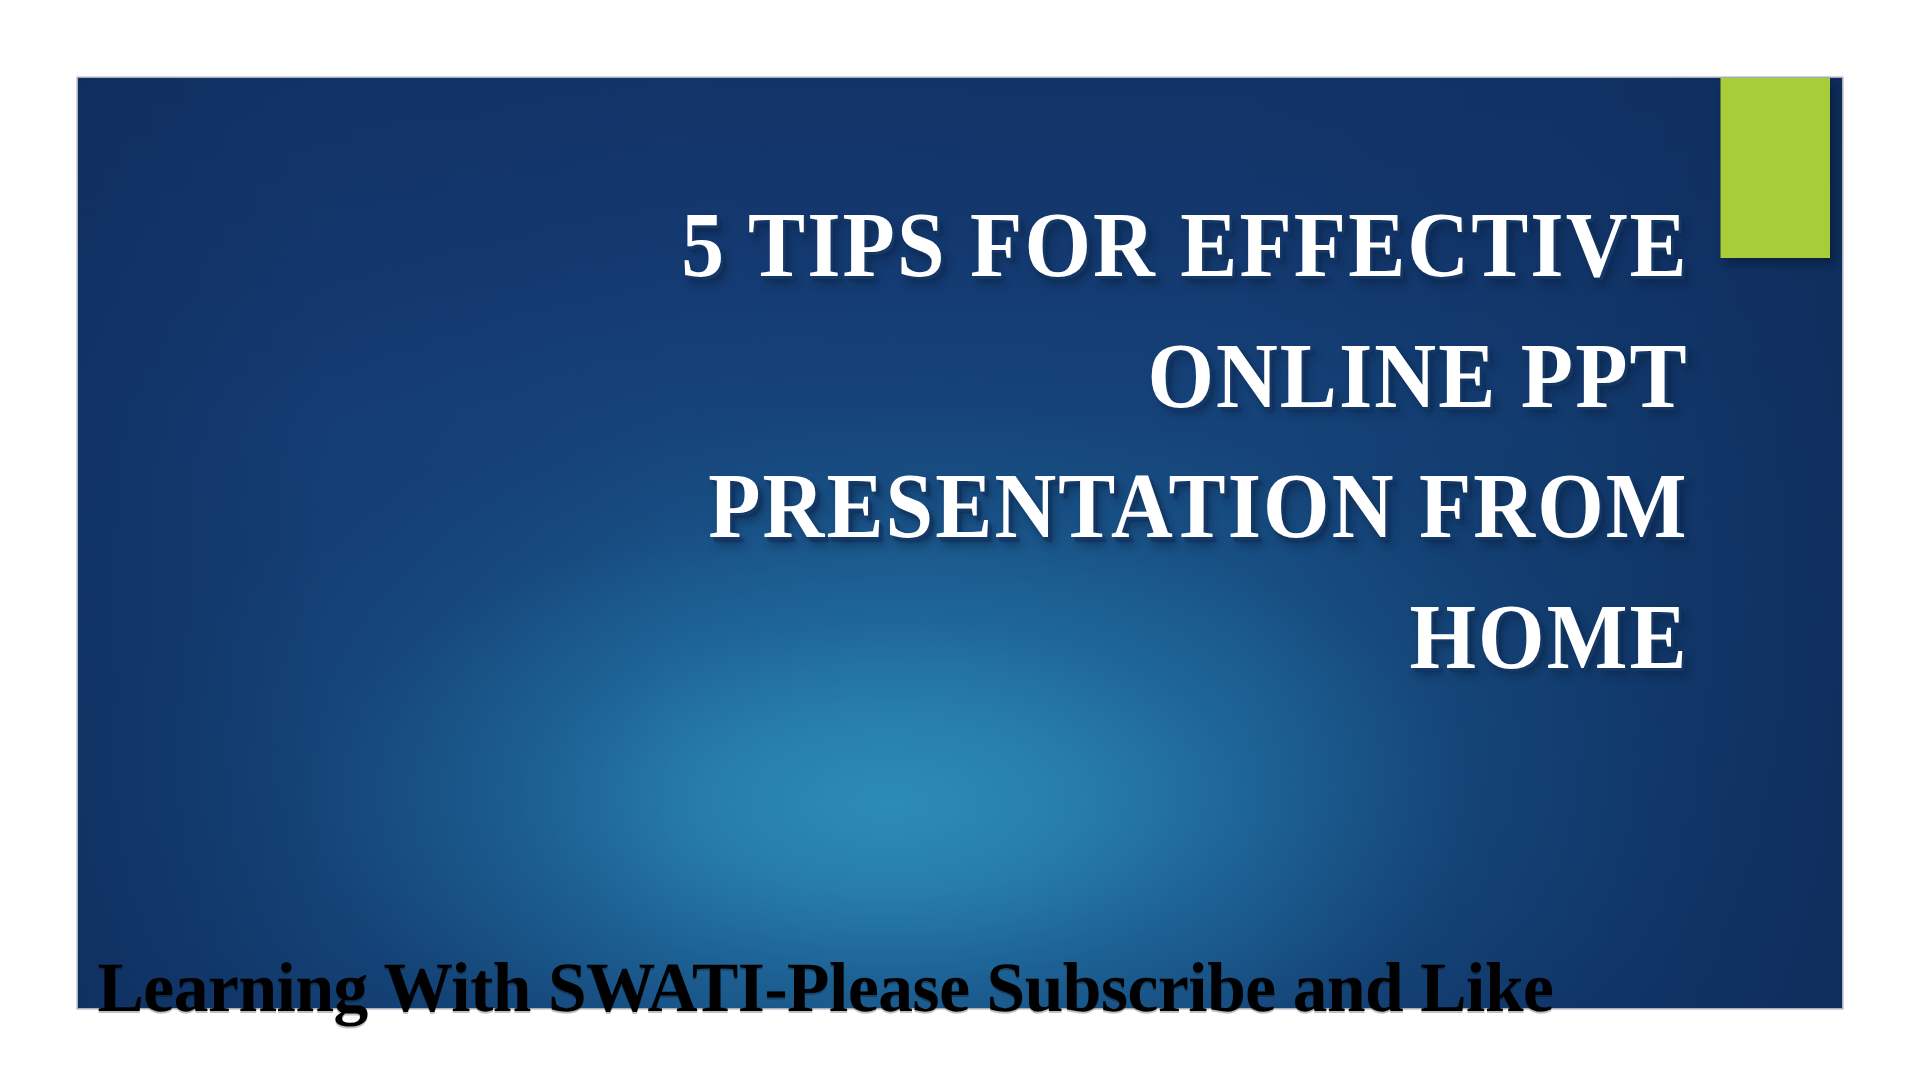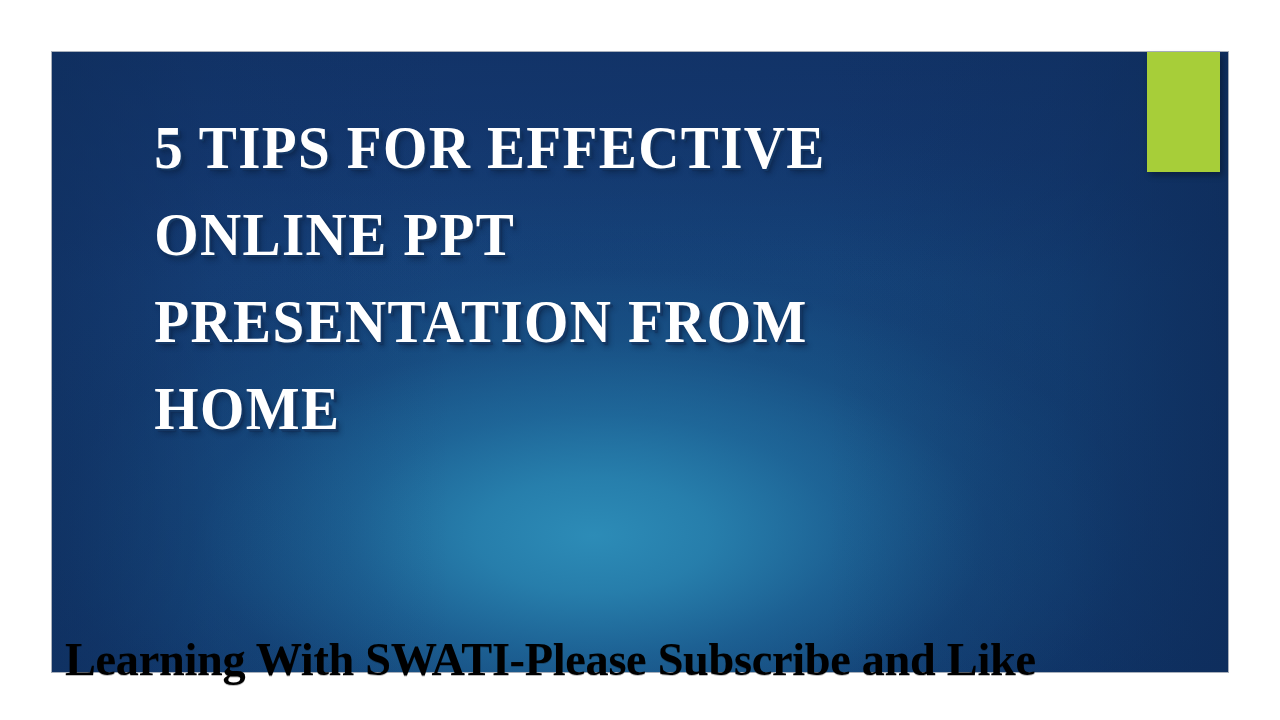--- a/index.html
+++ b/index.html
@@ -84,23 +84,23 @@
     background: #a7ce39;
     box-shadow: 3px 4px 6px rgba(0,0,0,0.30);
     z-index: 6;
   }
 
   
   #title-block {
     position: absolute;
     left: 0;
     right: 0;
-    top: 52px;
+    top: 69px;
     z-index: 4;
-    text-align: left;
+    text-align: right;
     padding: 0 60px;
     box-sizing: border-box;
   }
   .title-line {
     font-family: "Liberation Serif", "DejaVu Serif", serif;
     font-weight: 700;
     font-variant: small-caps;
     text-transform: uppercase;
     color: #ffffff;
     font-size: 62px;

